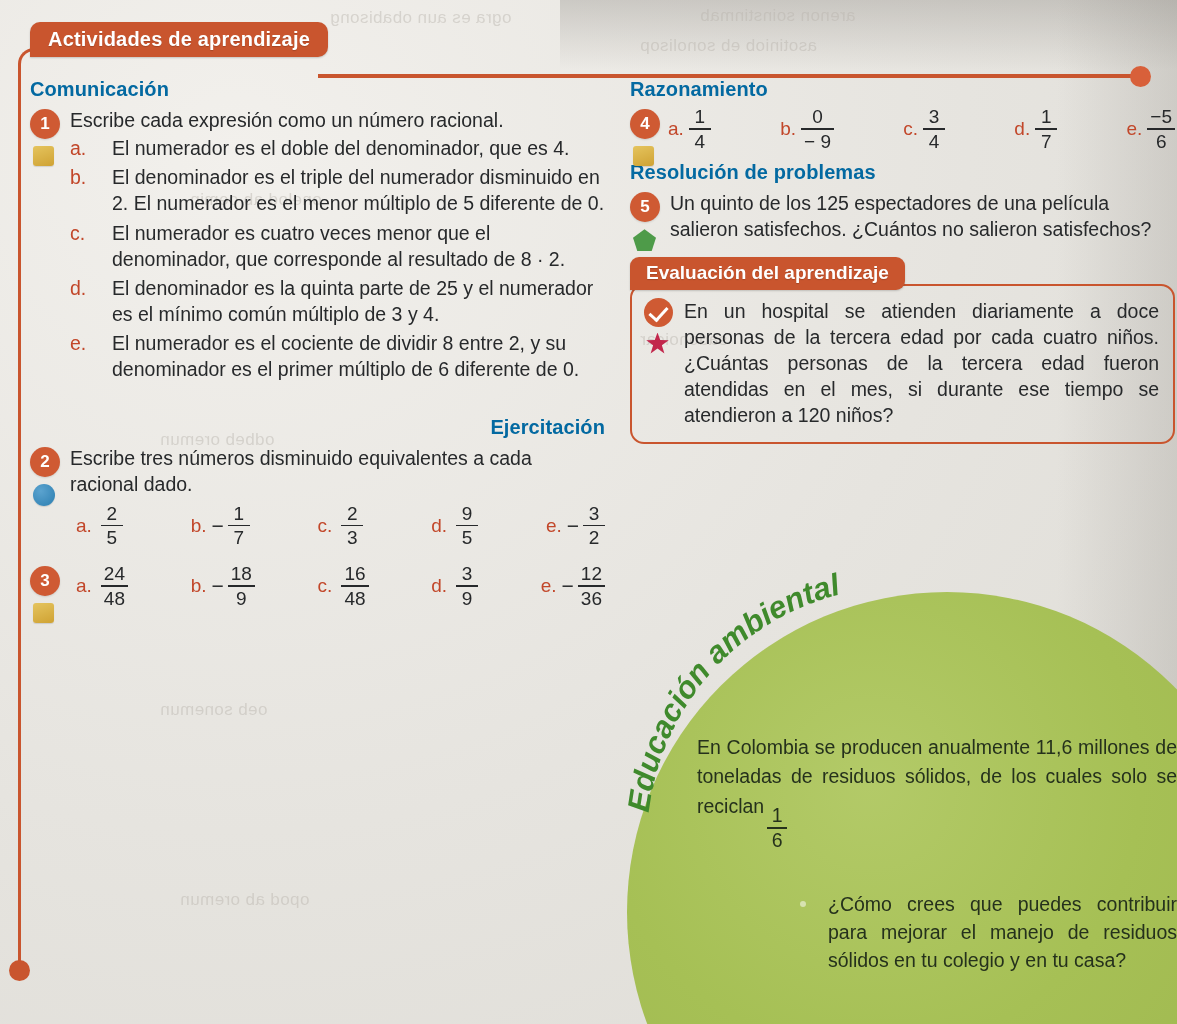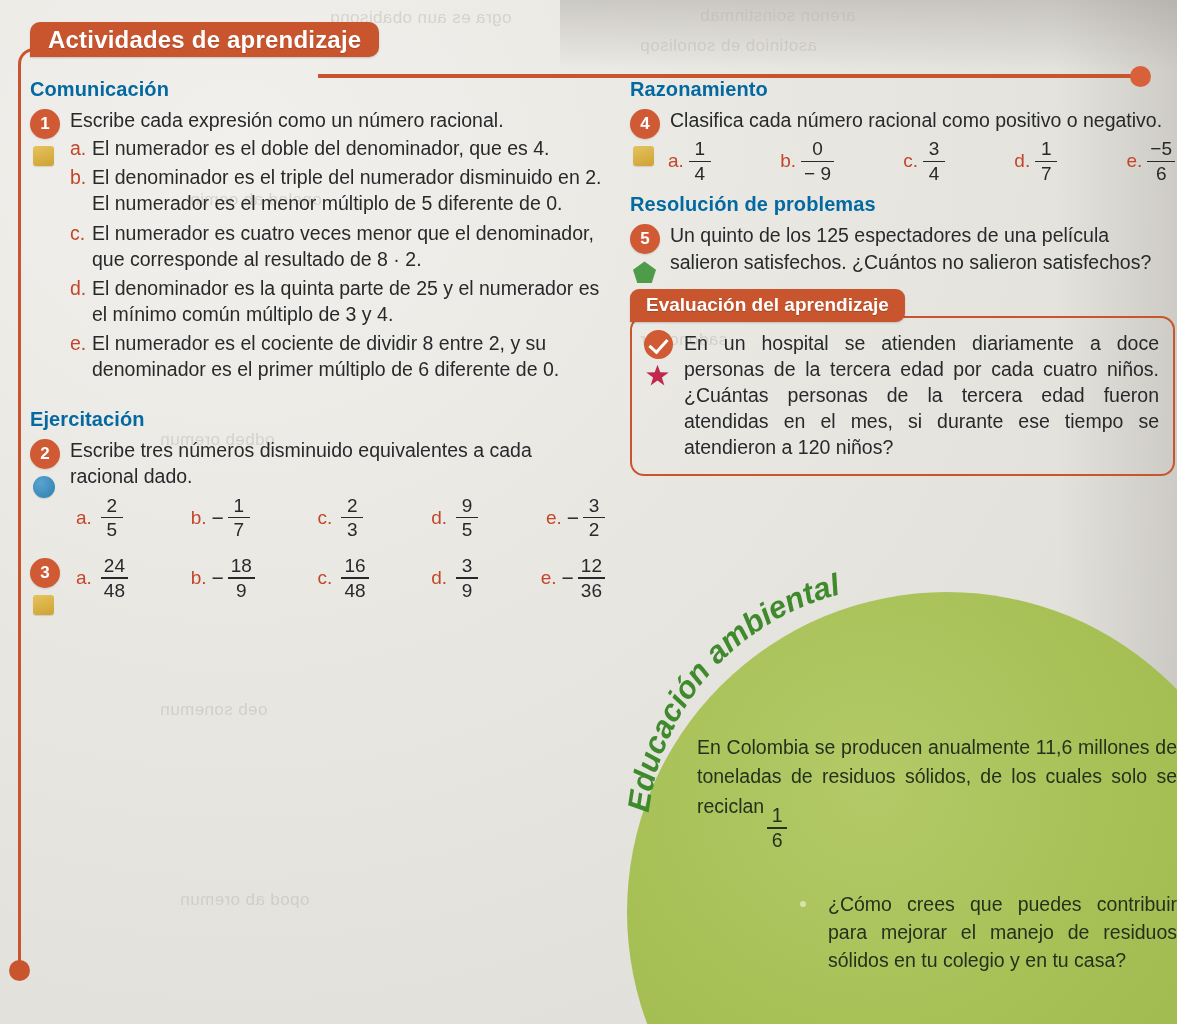--- a/index.html
+++ b/index.html
@@ -56,21 +56,21 @@
   }
 
   
   .tab{
     position:absolute;left:30px;top:22px;height:35px;
     background:#c9552e;border-radius:10px 10px 10px 0;
     padding:0 18px;display:flex;align-items:center;
     box-shadow:0 1px 2px rgba(0,0,0,.18);
   }
   .tab span{
-    color:#fff;font-weight:bold;font-size:24px;letter-spacing:.2px;
+    color:#fff;font-weight:bold;font-size:20px;letter-spacing:.2px;
     text-shadow:0 1px 1px rgba(0,0,0,.18);
   }
 
   
   .col-left{position:absolute;left:30px;top:78px;width:575px;}
   .col-right{position:absolute;left:630px;top:78px;width:545px;}
 
   h3.section{
     color:#0369a1;font-size:20px;font-weight:bold;margin:0 0 6px 0;
     letter-spacing:.1px;
@@ -114,21 +114,21 @@
     clip-path:polygon(50% 0%,62% 34%,99% 35%,69% 58%,80% 95%,50% 72%,20% 95%,31% 58%,1% 35%,38% 34%);
   }
 
   .ex-body{margin-left:40px;font-size:19.5px;color:#27292b;line-height:1.34;}
   .ex-body.justify{text-align:justify;}
   .items{margin-left:40px;margin-top:2px;}
   .item{
     display:flex;font-size:19.5px;color:#27292b;line-height:1.34;margin-bottom:3px;
   }
   .item .ltr{color:#c2472a;width:22px;flex:0 0 22px;}
-  .item .txt{flex:1;}
+  .item .txt{flex:1;margin-left:20px;}
 
   
   .frow{display:flex;align-items:center;margin:6px 0 10px 46px;gap:6px;}
   .fitem{display:flex;align-items:center;font-size:19px;color:#27292b;}
   .fitem .lbl{color:#c2472a;margin-right:5px;}
   .fitem .sign{margin-right:4px;font-size:21px;}
   .frac{display:inline-flex;flex-direction:column;align-items:center;line-height:1.02;}
   .frac .n{font-size:19px;padding:0 3px;}
   .frac .bar{width:100%;min-width:22px;height:1.6px;background:#27292b;margin:2px 0;}
   .frac .d{font-size:19px;padding:0 3px;}
@@ -239,21 +239,21 @@
         <span class="ltr">d.</span>
         <span class="txt">El denominador es la quinta parte de 25 y el numerador es el mínimo común múltiplo de 3 y 4.</span>
       </div>
       <div class="item">
         <span class="ltr">e.</span>
         <span class="txt">El numerador es el cociente de dividir 8 entre 2, y su denominador es el primer múltiplo de 6 diferente de 0.</span>
       </div>
     </div>
   </div>
 
-  <h3 class="section sub-gap" style="margin-top:26px;">Ejercitación</h3>
+  <h3 class="section sub-gap" style="margin-top:34px;text-align:right;">Ejercitación</h3>
 
   <div class="ex">
     <div class="ex-markers">
       <div class="num-badge">2</div>
       <div class="marker m-circle-blue"></div>
     </div>
     <div class="ex-body">Escribe tres números disminuido equivalentes a cada racional dado.</div>
     <div class="frow">
       <div class="fitem">
         <span class="lbl">a.</span>
@@ -368,21 +368,20 @@
 
 <div class="col-right">
 
   <h3 class="section">Razonamiento</h3>
 
   <div class="ex">
     <div class="ex-markers">
       <div class="num-badge">4</div>
       <div class="marker m-square"></div>
     </div>
-    <div class="ex-body justify">Clasifica cada número racional como positivo o negativo.</div>
     <div class="frow" style="margin-left:38px;">
       <div class="fitem">
         <span class="lbl">a.</span>
         <span class="frac">
           <span class="n">1</span>
           <span class="bar"></span>
           <span class="d">4</span>
         </span>
       </div>
       <span class="spacer"></span>

